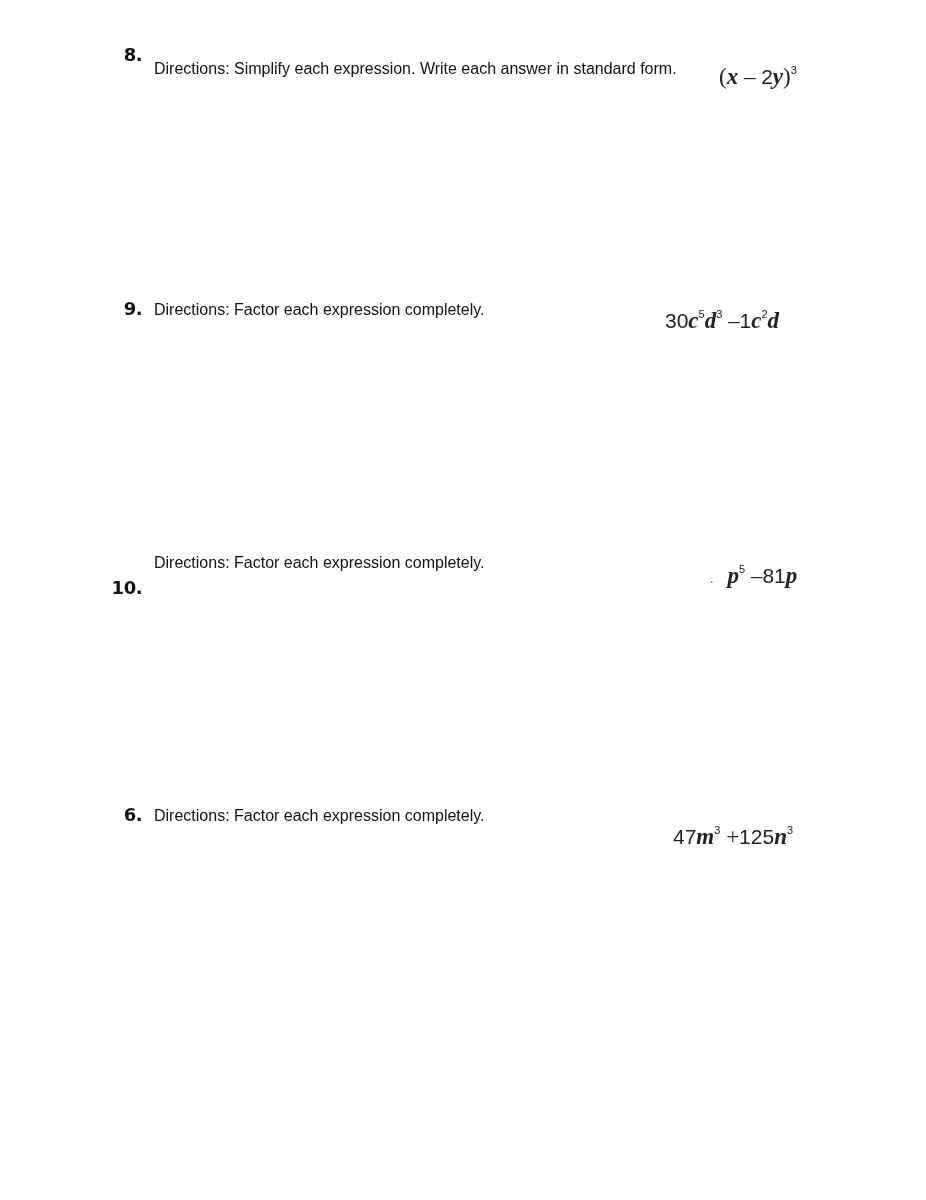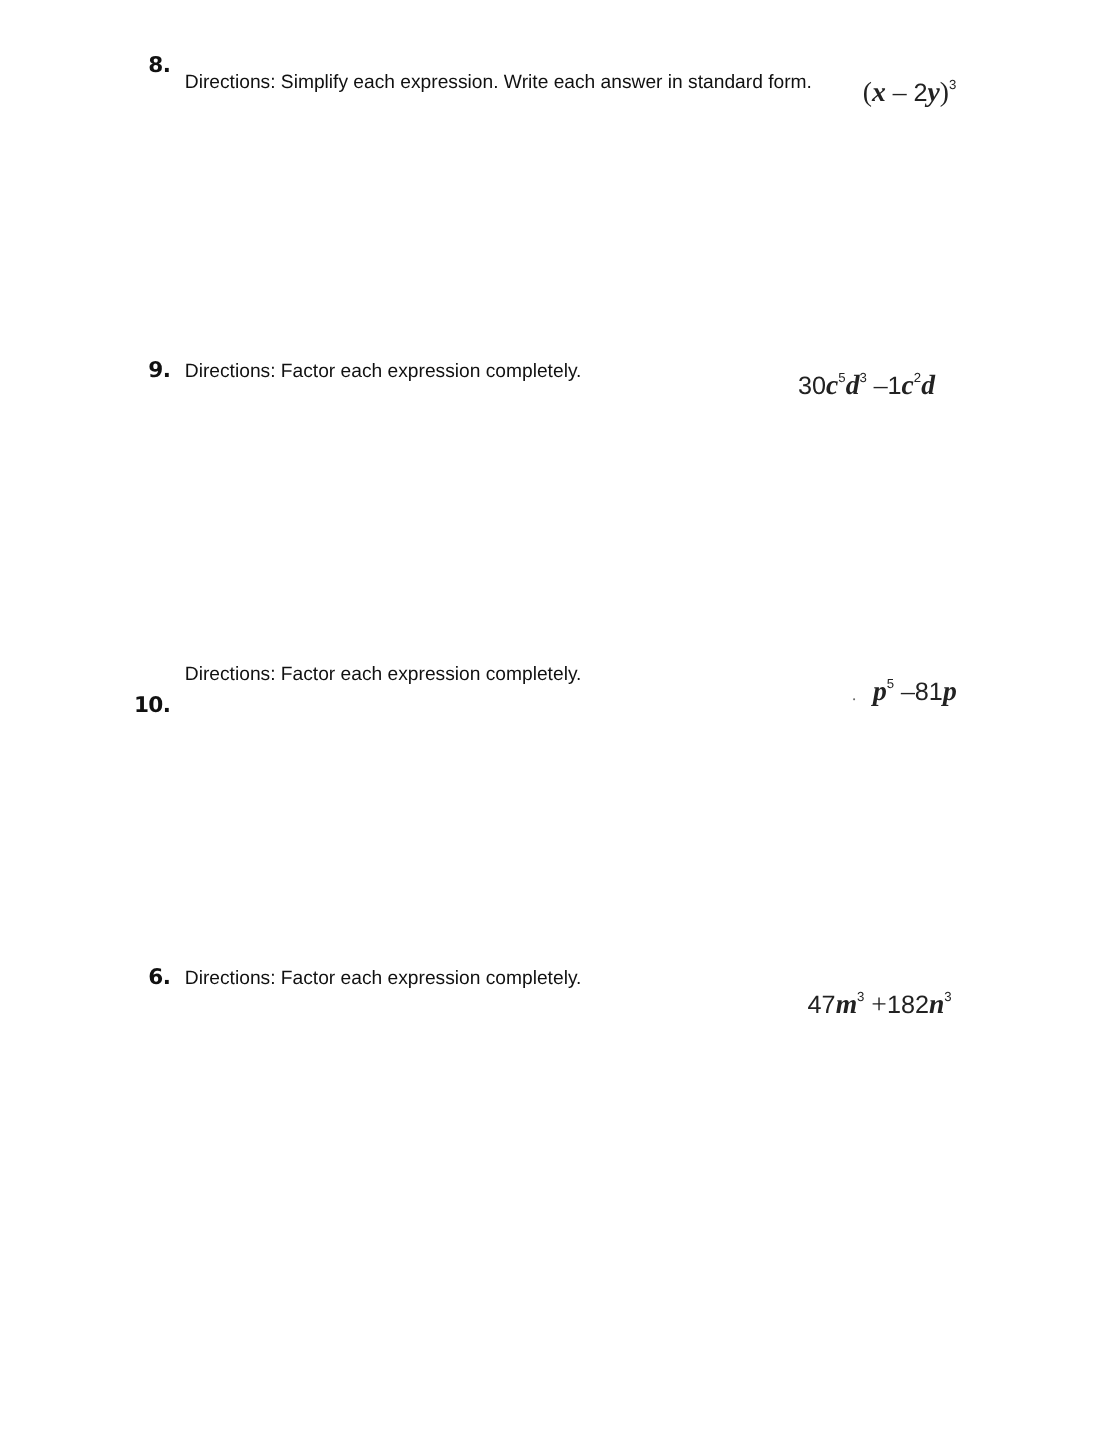--- a/index.html
+++ b/index.html
@@ -30,14 +30,14 @@
 
 <div class="question" style="top:551px;">
   <span class="qnum" style="left:82px;top:0;margin-top:26px;">10.</span>
   <span class="qtext" style="top:3px;">Directions: Factor each expression completely.</span>
   <div class="expr" style="left:710px;top:12px;text-align:center;"><span class="dot">.</span><i>p</i><sup>5</sup> –<span class="num">81</span><i>p</i></div>
 </div>
 
 <div class="question" style="top:804px;">
   <span class="qnum" style="left:82px;top:0;">6.</span>
   <span class="qtext" style="top:3px;">Directions: Factor each expression completely.</span>
-  <div class="expr" style="left:673px;top:20px;"><span class="num">47</span><i>m</i><sup>3</sup> +<span class="num">182</span><i>n</i><sup>3</sup></div>
+  <div class="expr" style="left:673px;top:20px;"><span class="num">47</span><i>m</i><sup>3</sup> +<span class="num">125</span><i>n</i><sup>3</sup></div>
 </div>
 
 </body></html>

